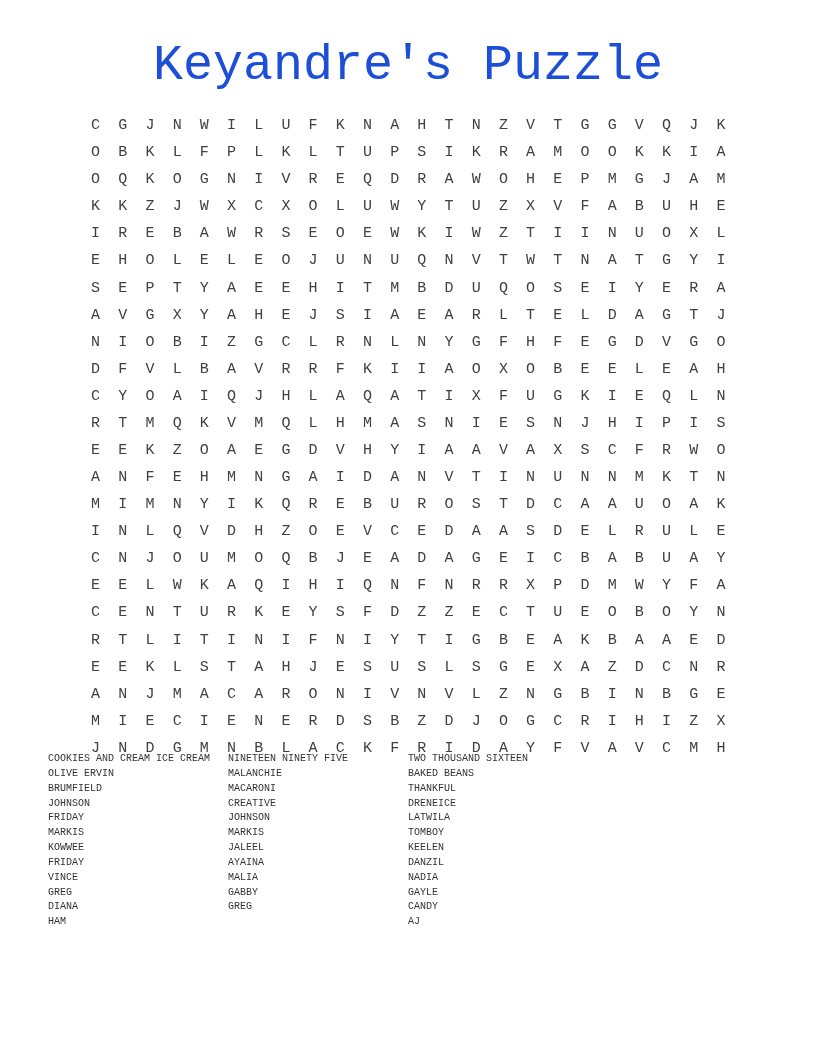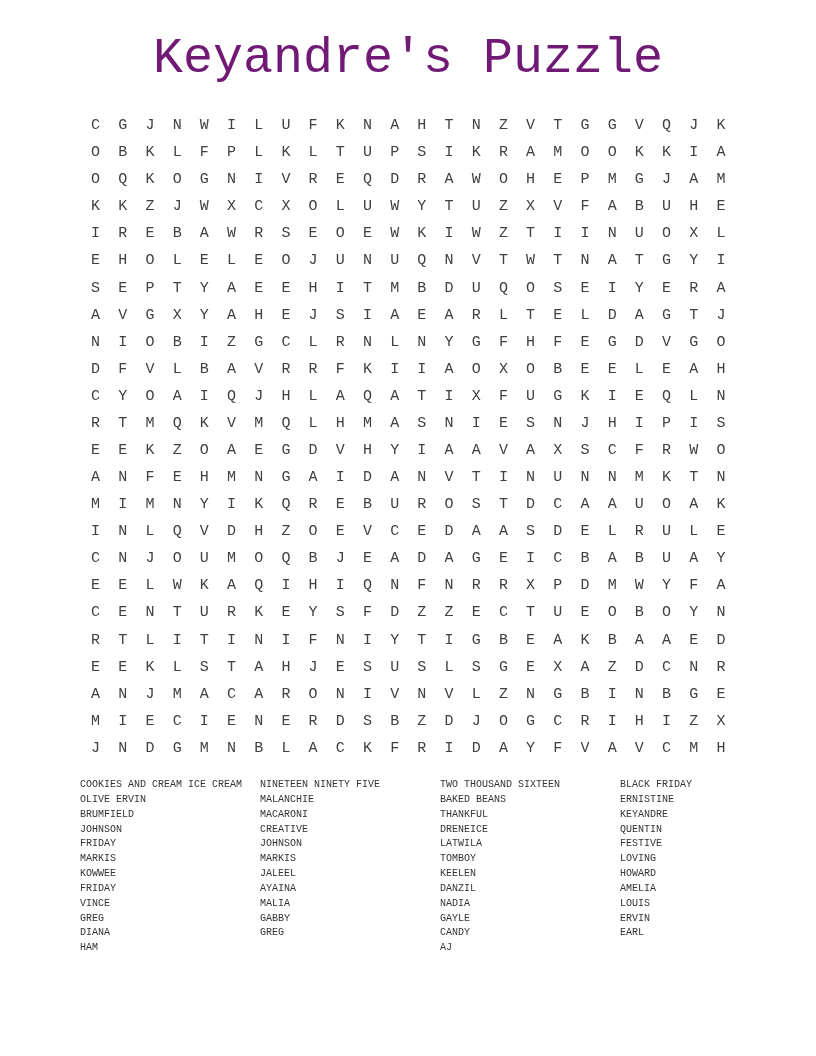--- a/index.html
+++ b/index.html
@@ -8,27 +8,27 @@
     background: #ffffff;
   }
   body {
     width: 816px;
     height: 1056px;
     position: relative;
     font-family: "Liberation Mono", monospace;
     overflow: hidden;
   }
   .title {
-    margin: 3px;
+    margin: 10px;
     padding-top: 30px;
     text-align: center;
     font-family: "Liberation Mono", monospace;
     font-size: 50px;
     font-weight: 400;
-    color: #701a75;
+    color: #1d4ed8;
     letter-spacing: 0;
     line-height: 1.05;
   }
   .grid {
     position: absolute;
     left: 82px;
     top: 112px;
     display: grid;
     grid-template-columns: repeat(24, 27.2px);
   }
@@ -37,23 +37,22 @@
     display: flex;
     align-items: center;
     justify-content: center;
     font-size: 15px;
     font-family: "Liberation Mono", monospace;
     color: #404040;
   }
   .word-lists {
     position: absolute;
     left: 48px;
-    top: 778px;
+    top: 752px;
     display: flex;
-    margin-left: 32px;
   }
   .word-col {
     width: 180px;
   }
   .word {
     font-size: 10px;
     line-height: 14.85px;
     font-family: "Liberation Mono", monospace;
     color: #333333;
     white-space: nowrap;
@@ -678,26 +677,13 @@
       <div class="word">DRENEICE</div>
       <div class="word">LATWILA</div>
       <div class="word">TOMBOY</div>
       <div class="word">KEELEN</div>
       <div class="word">DANZIL</div>
       <div class="word">NADIA</div>
       <div class="word">GAYLE</div>
       <div class="word">CANDY</div>
       <div class="word">AJ</div>
     </div>
-    <div class="word-col">
-      <div class="word">BLACK FRIDAY</div>
-      <div class="word">ERNISTINE</div>
-      <div class="word">KEYANDRE</div>
-      <div class="word">QUENTIN</div>
-      <div class="word">FESTIVE</div>
-      <div class="word">LOVING</div>
-      <div class="word">HOWARD</div>
-      <div class="word">AMELIA</div>
-      <div class="word">LOUIS</div>
-      <div class="word">ERVIN</div>
-      <div class="word">EARL</div>
-    </div>
   </div>
 
 </body></html>

